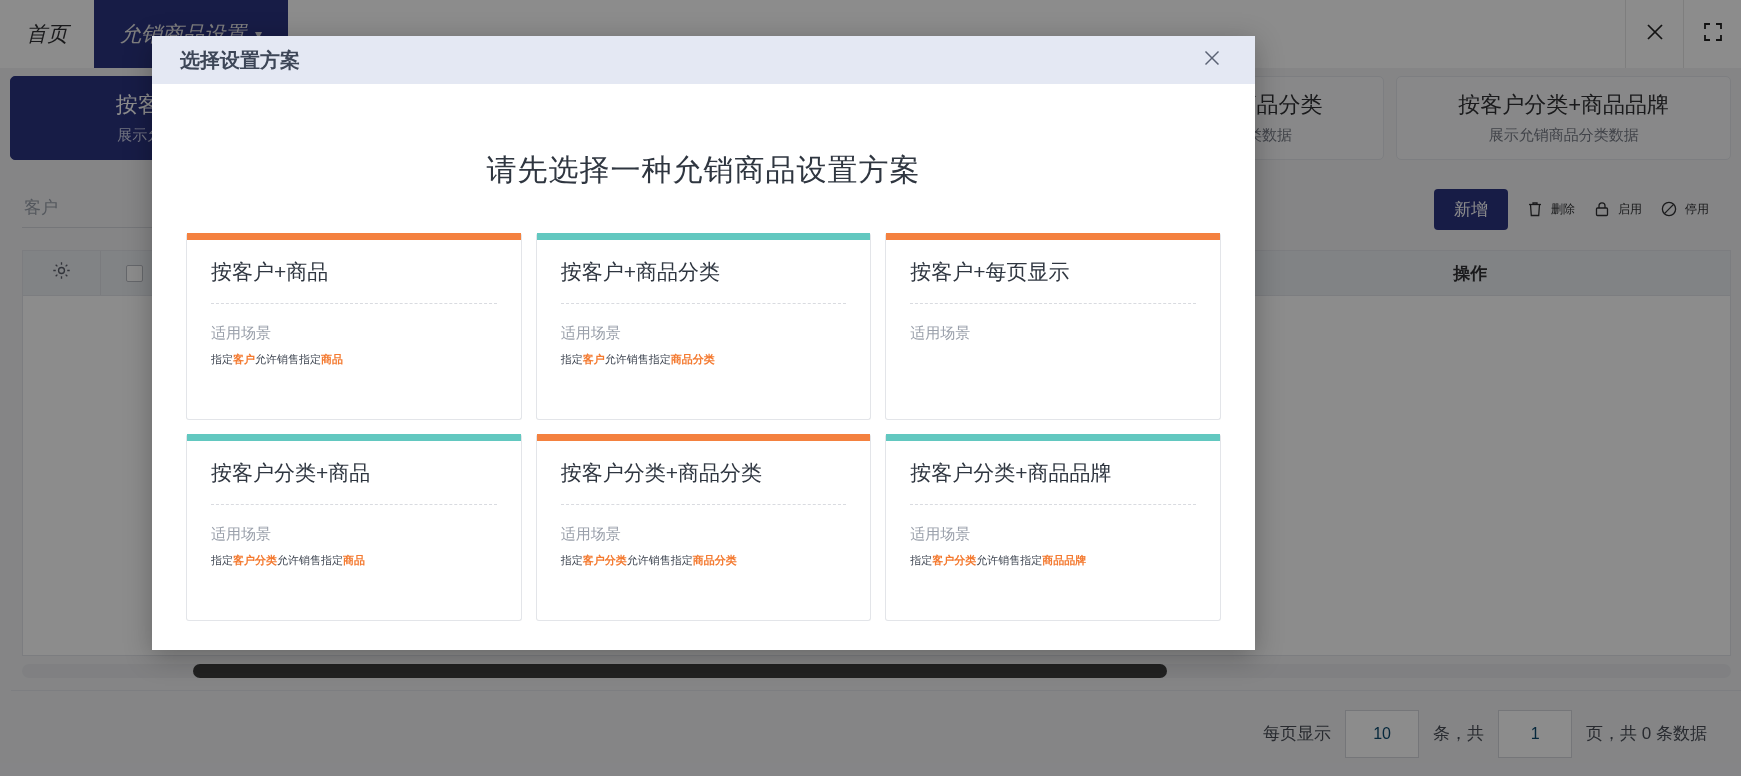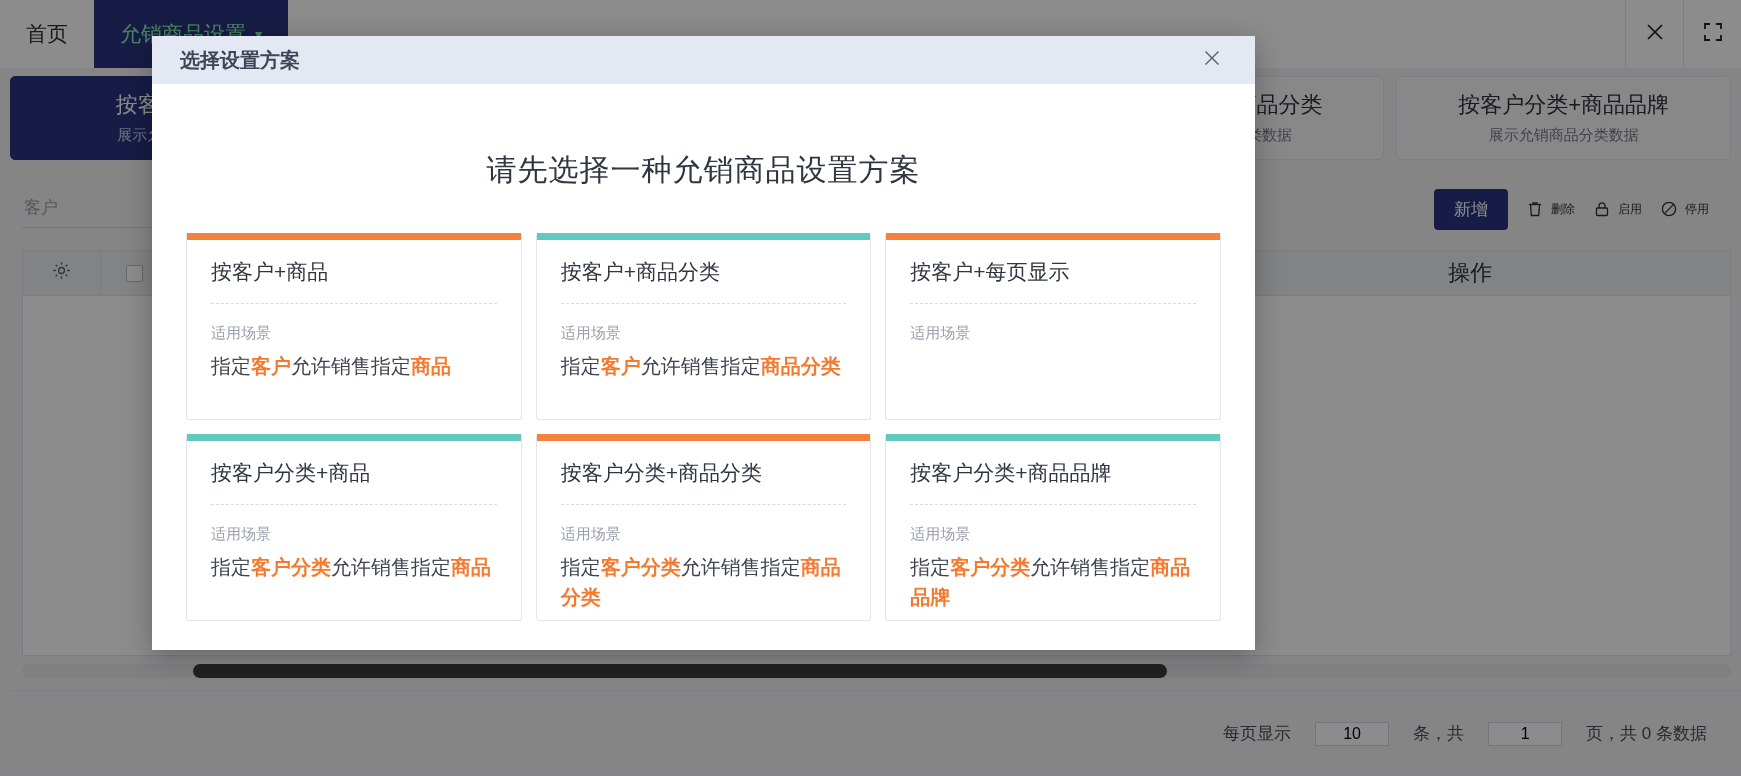--- a/index.html
+++ b/index.html
@@ -21,23 +21,24 @@
     position: absolute; top: 0; left: 0; right: 0; height: 68px;
     background: #ffffff;
     display: flex; align-items: stretch;
   }
   .topbar-tabs { display: flex; align-items: stretch; }
   .top-tab {
     display: flex; align-items: center; justify-content: center;
     padding: 16px 26px;
     font-size: 21px; color: #303133;
     cursor: pointer;
+    font-style: italic;
   }
   .top-tab.active {
-    background: #2b3380; color: #86efac;
+    background: #2b3380; color: #e5e5e5;
     position: relative;
   }
   .top-tab .caret {
     margin-left: 9px; font-size: 14px; opacity: .95;
   }
   .topbar-spacer { flex: 1; }
   .topbar-actions { display: flex; align-items: stretch; }
   .topbar-icon-btn {
     width: 58px; display: flex; align-items: center; justify-content: center;
     cursor: pointer; color: #222;
@@ -102,21 +103,21 @@
   
   .table-head {
     position: absolute; top: 250px; left: 22px; right: 10px; height: 46px;
     display: flex; align-items: stretch;
     background: #eceef2;
     border: 1px solid #e2e4e9;
   }
   .th {
     display: flex; align-items: center; justify-content: center;
     border-right: 1px solid #dfe1e6;
-    font-size: 22px; font-weight: normal; color: #303133;
+    font-size: 17px; font-weight: bold; color: #303133;
   }
   .th.gear { width: 78px; }
   .th.check { width: 68px; }
   .th.grow { flex: 1; }
   .th.last { border-right: none; }
   .chk-box {
     width: 17px; height: 17px; border: 1px solid #b9bcc4;
     background: #fff; border-radius: 2px;
   }
 
@@ -134,28 +135,28 @@
   .hscroll-thumb {
     position: absolute; left: 10%; width: 57%; top: 0; height: 14px;
     background: #3d3d3d; border-radius: 7px; cursor: pointer;
   }
 
   
   .pagination {
     position: absolute; left: 0; right: 0; bottom: 0; height: 86px;
     border-top: 1px solid #e4e6eb;
     display: flex; align-items: center; justify-content: flex-end;
-    gap: 24px; padding-right: 34px;
+    gap: 14px; padding-right: 34px;
     font-size: 17px; color: #4a4e57; margin-left: 11px;
   }
   .page-input {
-    width: 74px; height: 24px; border: 1px solid #d6d8dd;
+    width: 74px; height: 48px; border: 1px solid #d6d8dd;
     border-radius: 0; background: #fff;
     display: flex; align-items: center; justify-content: center;
-    font-size: 16px; color: #000000;
+    font-size: 16px; color: #0c4a6e;
   }
 
   
   #overlay {
     position: absolute; inset: 0;
     background: rgba(0,0,0,0.45);
   }
 
   
   #modal {
@@ -212,21 +213,21 @@
     padding-bottom: 18px;
   }
   .card-divider {
     border-top: 1px dashed #d9dbe0;
     margin: 0 0 20px 0;
   }
   .card-scene-label {
     font-size: 15px; color: #9aa0ab; margin-bottom: 8px;
   }
   .card-desc {
-    font-size: 20px; color: #3d4450; line-height: 1.5;
+    font-size: 11px; color: #3d4450; line-height: 1.5;
   }
   .card-desc b { color: #f47a30; font-weight: bold; }
 </style>
 </head>
 <body>
 
 <div id="app-root">
 
   <div class="topbar">
     <div class="topbar-tabs">

